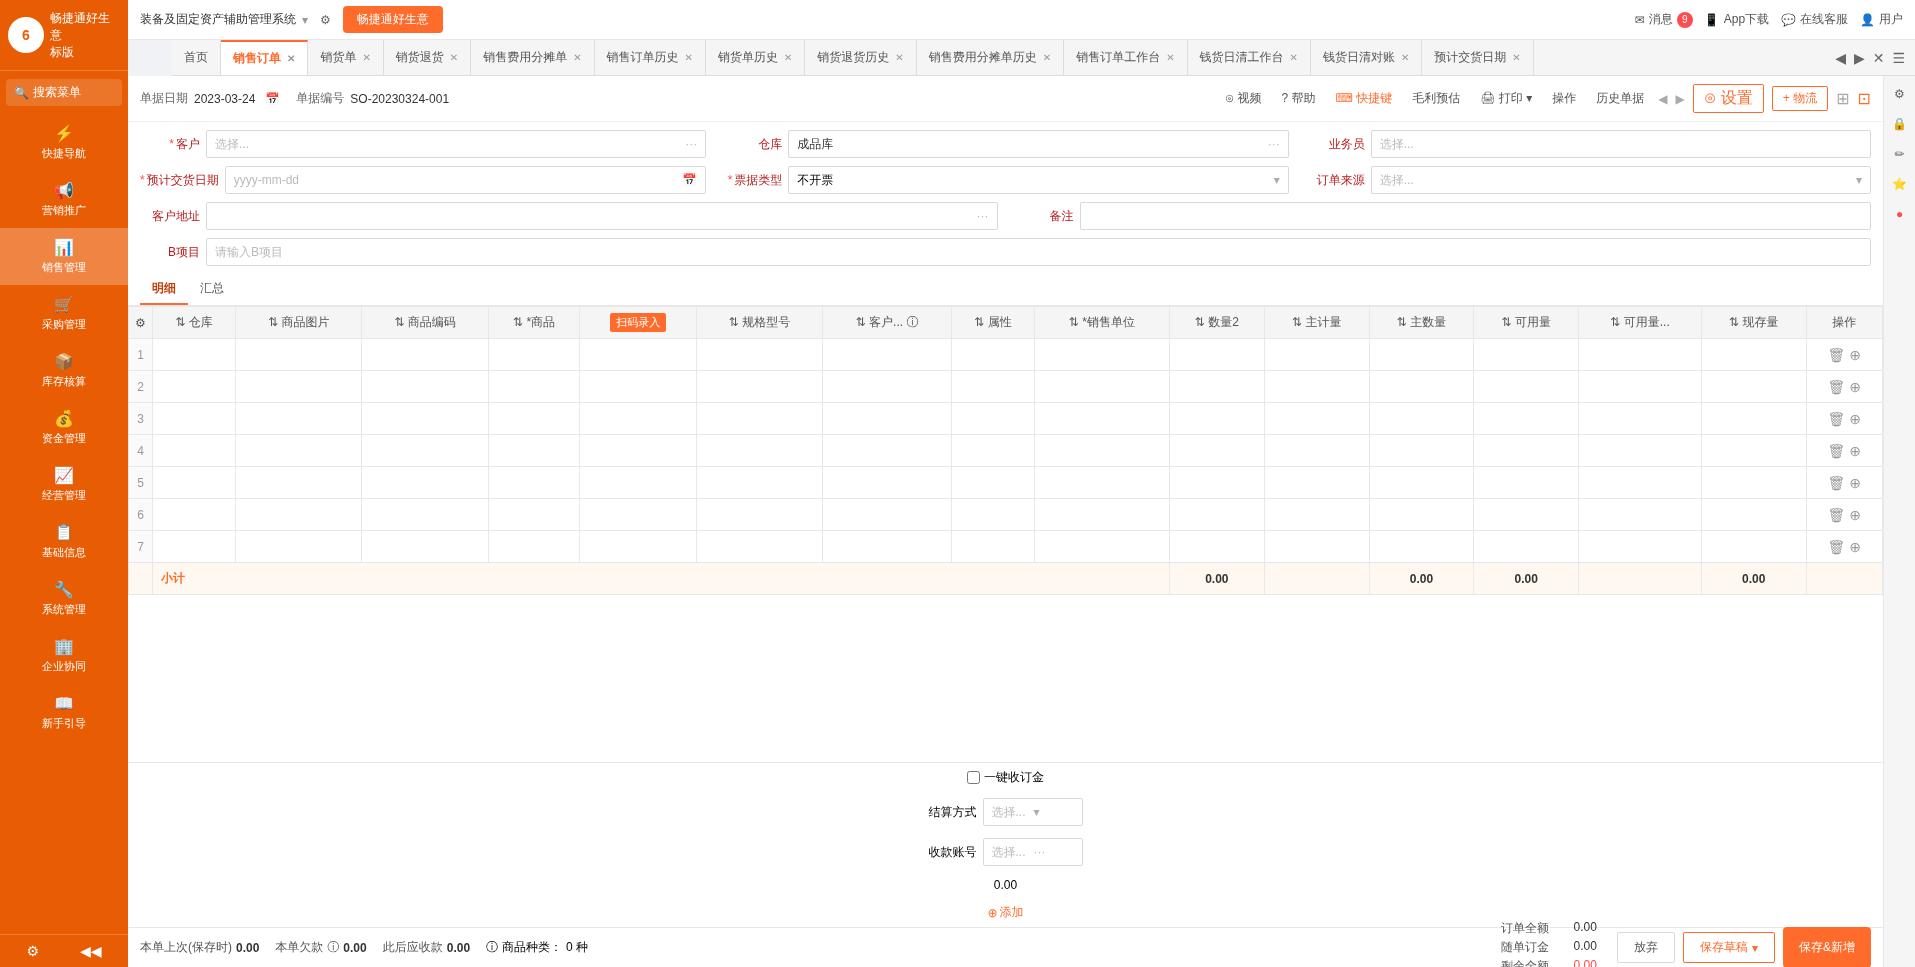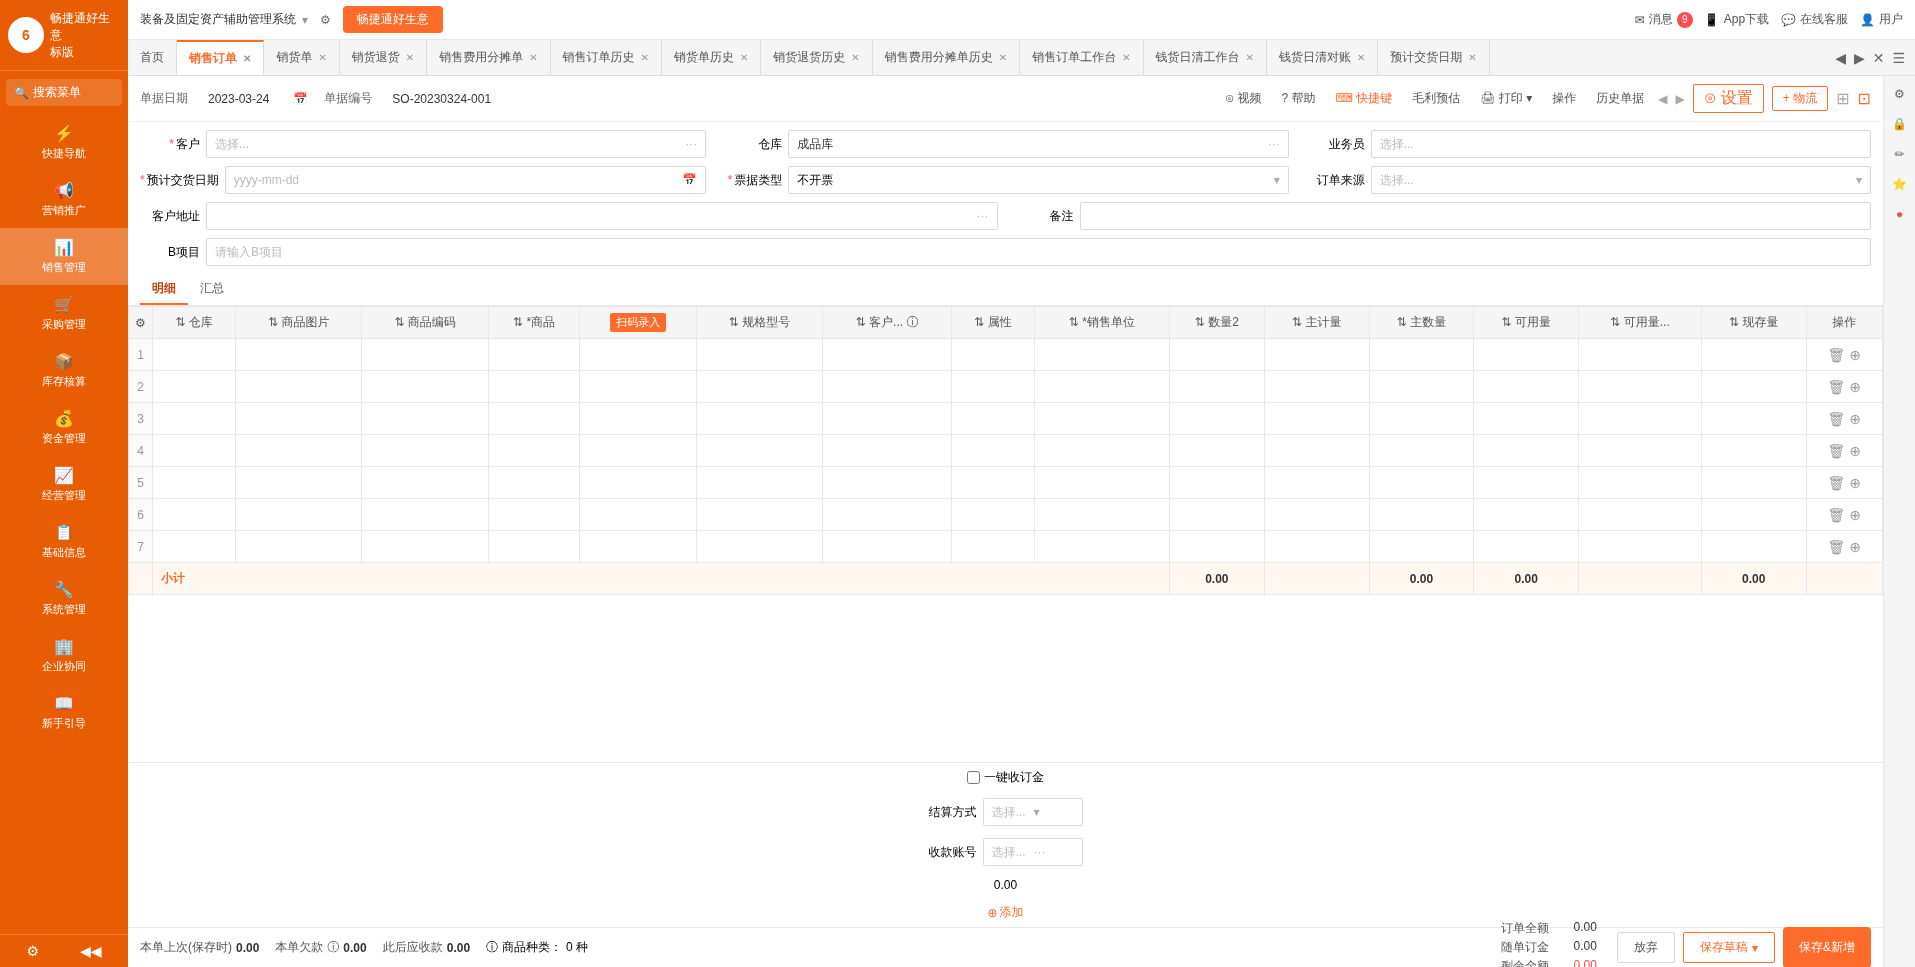--- a/index.html
+++ b/index.html
@@ -27,45 +27,45 @@
     .topbar { height: 40px; background: #fff; display: flex; align-items: center; padding: 0 12px; gap: 12px; border-bottom: 1px solid #e8e8e8; flex-shrink: 0; }
     .topbar-app-name { display: flex; align-items: center; gap: 6px; font-size: 13px; color: #333; }
     .topbar-app-chevron { color: #999; }
     .topbar-settings { color: #666; cursor: pointer; }
     .topbar-plan-btn { background: #ff6b2b; color: #fff; border: none; border-radius: 4px; padding: 5px 14px; cursor: pointer; font-size: 12px; }
     .topbar-right { margin-left: auto; display: flex; align-items: center; gap: 12px; }
     .topbar-right-item { display: flex; align-items: center; gap: 4px; color: #555; cursor: pointer; font-size: 12px; }
     .topbar-badge { background: #ff4d4f; color: #fff; border-radius: 50%; width: 16px; height: 16px; font-size: 10px; display: flex; align-items: center; justify-content: center; }
 
     
-    .tabbar { height: 36px; background: #f5f5f5; display: flex; align-items: center; overflow: hidden; flex-shrink: 0; border-bottom: 1px solid #ddd; }
+    .tabbar { height: 36px; background: #f5f5f5; display: flex; align-items: center; overflow: hidden; flex-shrink: 0; border-bottom: 1px solid #ddd; margin-left: 44px; }
     .tab { padding: 0 12px; height: 36px; display: flex; align-items: center; gap: 4px; cursor: pointer; white-space: nowrap; font-size: 12px; color: #555; border-right: 1px solid #ddd; flex-shrink: 0; }
     .tab.active { background: #fff; color: #ff6b2b; font-weight: bold; border-top: 2px solid #ff6b2b; }
     .tab-close { color: #999; font-size: 10px; margin-left: 2px; }
     .tab-nav { display: flex; align-items: center; margin-left: auto; padding: 0 6px; }
     .tab-nav-btn { background: none; border: none; cursor: pointer; color: #666; font-size: 14px; padding: 2px 4px; }
 
     
     .content { flex: 1; display: flex; overflow: hidden; }
     .content-main { flex: 1; overflow-y: auto; background: #fff; display: flex; flex-direction: column; }
 
     
     .form-header { padding: 8px 12px; border-bottom: 1px solid #f0f0f0; display: flex; align-items: center; gap: 16px; flex-shrink: 0; }
-    .form-field { display: flex; align-items: center; gap: 20px; }
+    .form-field { display: flex; align-items: center; gap: 6px; }
     .form-label { color: #666; white-space: nowrap; }
     .form-value { color: #333; }
     .form-header-actions { margin-left: auto; display: flex; align-items: center; gap: 8px; }
     .form-action-btn { display: flex; align-items: center; gap: 3px; color: #555; cursor: pointer; font-size: 12px; padding: 2px 6px; }
     .form-action-btn.orange { color: #ff6b2b; }
 
     
     .form-body { padding: 8px 12px; display: flex; flex-direction: column; gap: 8px; flex-shrink: 0; }
     .form-row { display: flex; align-items: center; gap: 16px; }
     .form-field-group { display: flex; align-items: center; gap: 6px; flex: 1; }
-    .field-label { color: #000000; white-space: nowrap; min-width: 60px; text-align: right; }
+    .field-label { color: #b91c1c; white-space: nowrap; min-width: 60px; text-align: right; }
     .field-label.required::before { content: '*'; color: #ff4d4f; margin-right: 2px; }
     .field-input { flex: 1; border: 1px solid #d9d9d9; border-radius: 2px; padding: 4px 8px; color: #999; min-height: 28px; display: flex; align-items: center; }
     .field-select { border: 1px solid #d9d9d9; border-radius: 2px; padding: 4px 8px; background: #fff; min-height: 28px; display: flex; align-items: center; gap: 4px; }
 
     
     .right-panel { width: 32px; background: #f5f5f5; display: flex; flex-direction: column; align-items: center; padding-top: 4px; gap: 2px; border-left: 1px solid #e8e8e8; flex-shrink: 0; }
     .right-panel-icon { width: 28px; height: 28px; display: flex; align-items: center; justify-content: center; cursor: pointer; color: #666; border-radius: 2px; }
 
     
     .content-tabs { display: flex; border-bottom: 1px solid #e8e8e8; padding: 0 12px; flex-shrink: 0; }

